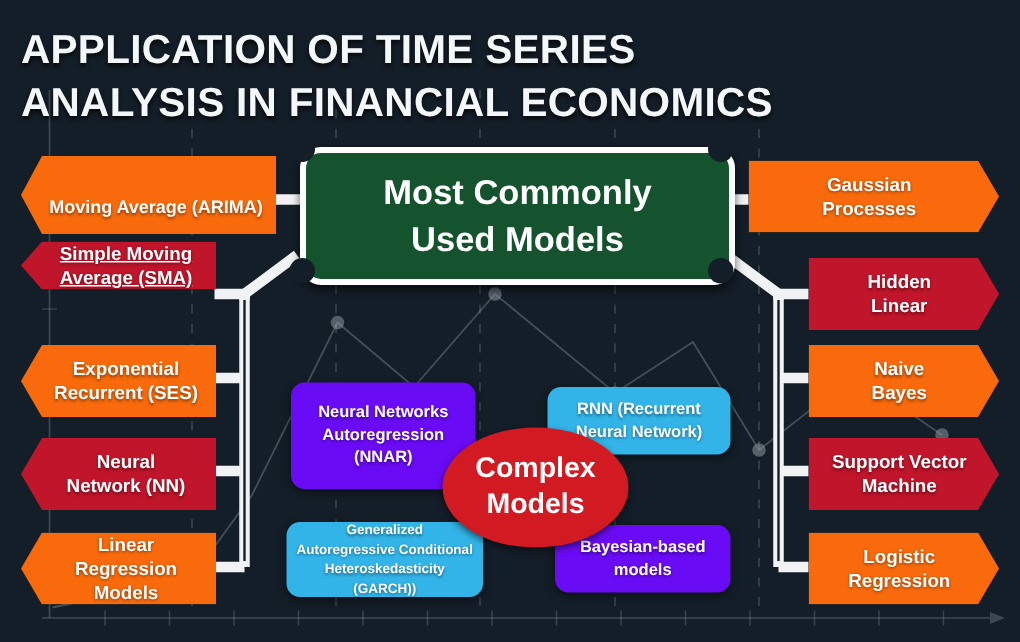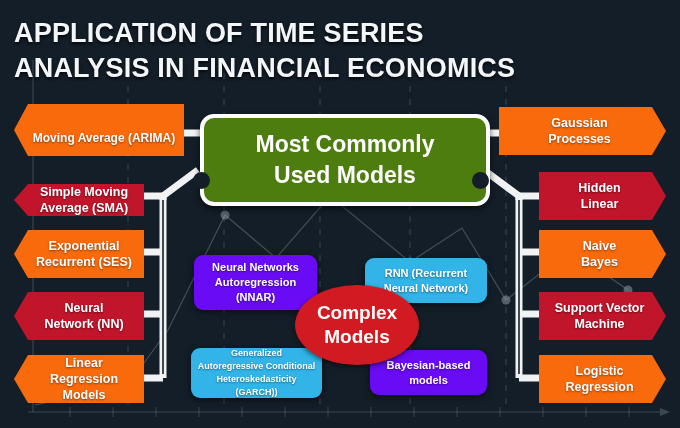--- a/index.html
+++ b/index.html
@@ -55,22 +55,22 @@
   .or{background:#f86a0b;}
   .rd{background:#c0152b;}
   .pu{background:#6a0bf5;}
   .cy{background:#32b4e8;}
 
   .rounded{border-radius:9px;filter:drop-shadow(0 2px 3px rgba(0,0,0,.55));}
 
   
   #hub{
     position:absolute;z-index:5;
-    left:200px;top:114px;width:282px;height:84px;
-    background:#4d7c0f;
+    left:200px;top:98px;width:282px;height:84px;
+    background:#14532d;
     border:4px solid #ffffff;
     border-radius:14px;
     display:flex;align-items:center;justify-content:center;
     color:#ffffff;font-weight:bold;font-size:23px;line-height:31px;
     text-align:center;
     box-shadow:0 3px 6px rgba(0,0,0,.6);
   }
   
   .notch{position:absolute;width:17px;height:17px;background:#141e28;border-radius:50%;z-index:6;}
 
@@ -186,21 +186,21 @@
   <div class="notch" style="left:193px;top:172px;"></div>
   <div class="notch" style="left:472px;top:172px;"></div>
 
   <div class="node chev-left or" style="left:14px;top:104px;width:170px;height:52px;font-size:12px;line-height:16px;">
     <span class="txt">
       <br>
       <span>Moving Average (ARIMA)</span>
     </span>
   </div>
 
-  <div class="node chev-left rd" style="left:14px;top:184px;width:130px;height:32px;font-size:12.5px;line-height:16px;">
+  <div class="node chev-left rd" style="left:14px;top:161px;width:130px;height:32px;font-size:12.5px;line-height:16px;text-decoration:underline;">
     <span class="txt">
       <span>Simple Moving</span><br>
       <span>Average (SMA)</span>
     </span>
   </div>
 
   <div class="node chev-left or" style="left:14px;top:230px;width:130px;height:48px;font-size:12.5px;line-height:16px;">
     <span class="txt">
       <span>Exponential</span><br>
       <span>Recurrent (SES)</span>
@@ -249,21 +249,21 @@
     </span>
   </div>
 
   <div class="node chev-right or" style="left:539px;top:355px;width:127px;height:48px;font-size:12.5px;line-height:16px;">
     <span class="txt">
       <span>Logistic</span><br>
       <span>Regression</span>
     </span>
   </div>
 
-  <div class="node rounded pu" style="left:194px;top:255px;width:123px;height:55px;font-size:11px;line-height:15px;text-align:center;">
+  <div class="node rounded pu" style="left:194px;top:255px;width:123px;height:71px;font-size:11px;line-height:15px;text-align:center;">
     <span class="txt">
       <span>Neural Networks</span><br>
       <span>Autoregression</span><br>
       <span>(NNAR)</span>
     </span>
   </div>
 
   <div class="node rounded cy" style="left:365px;top:258px;width:122px;height:45px;font-size:11px;line-height:15px;">
     <span class="txt">
       <span>RNN (Recurrent</span><br>

